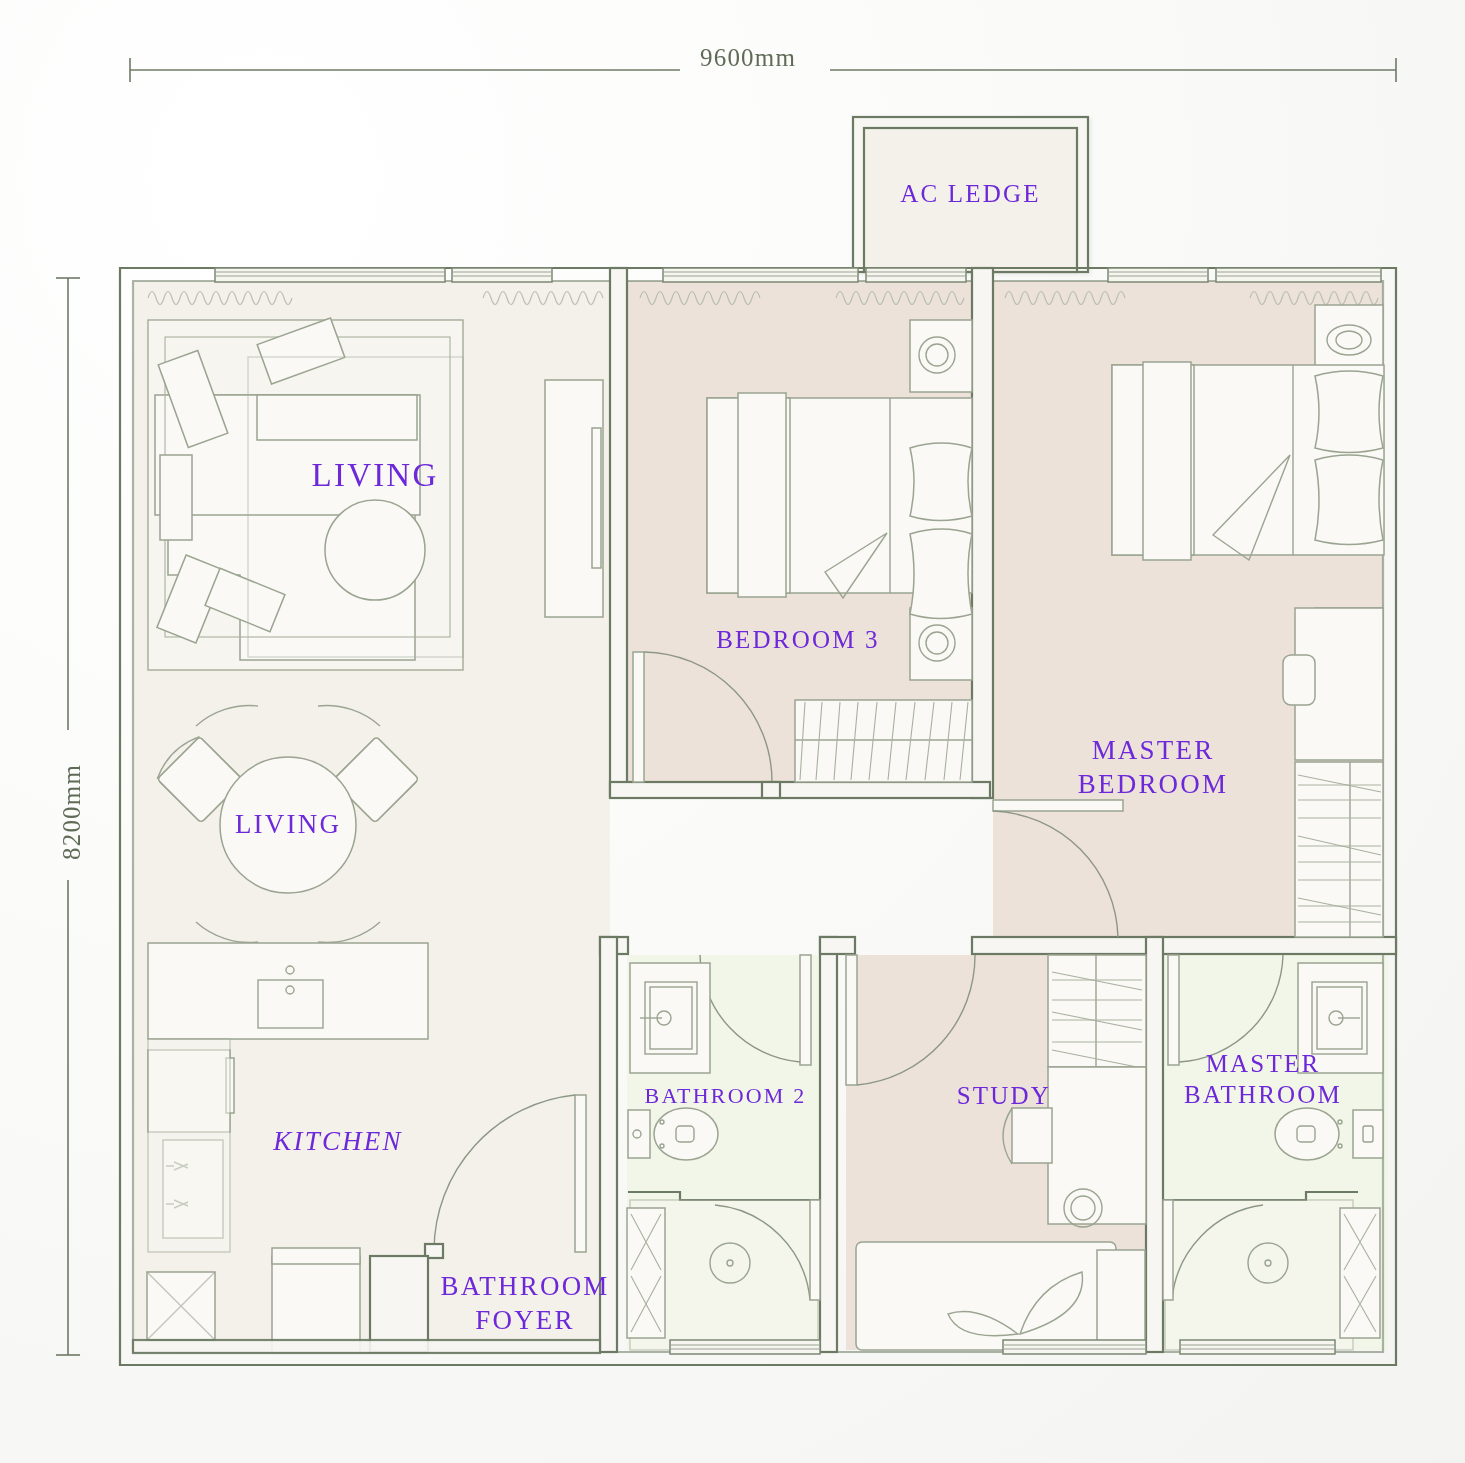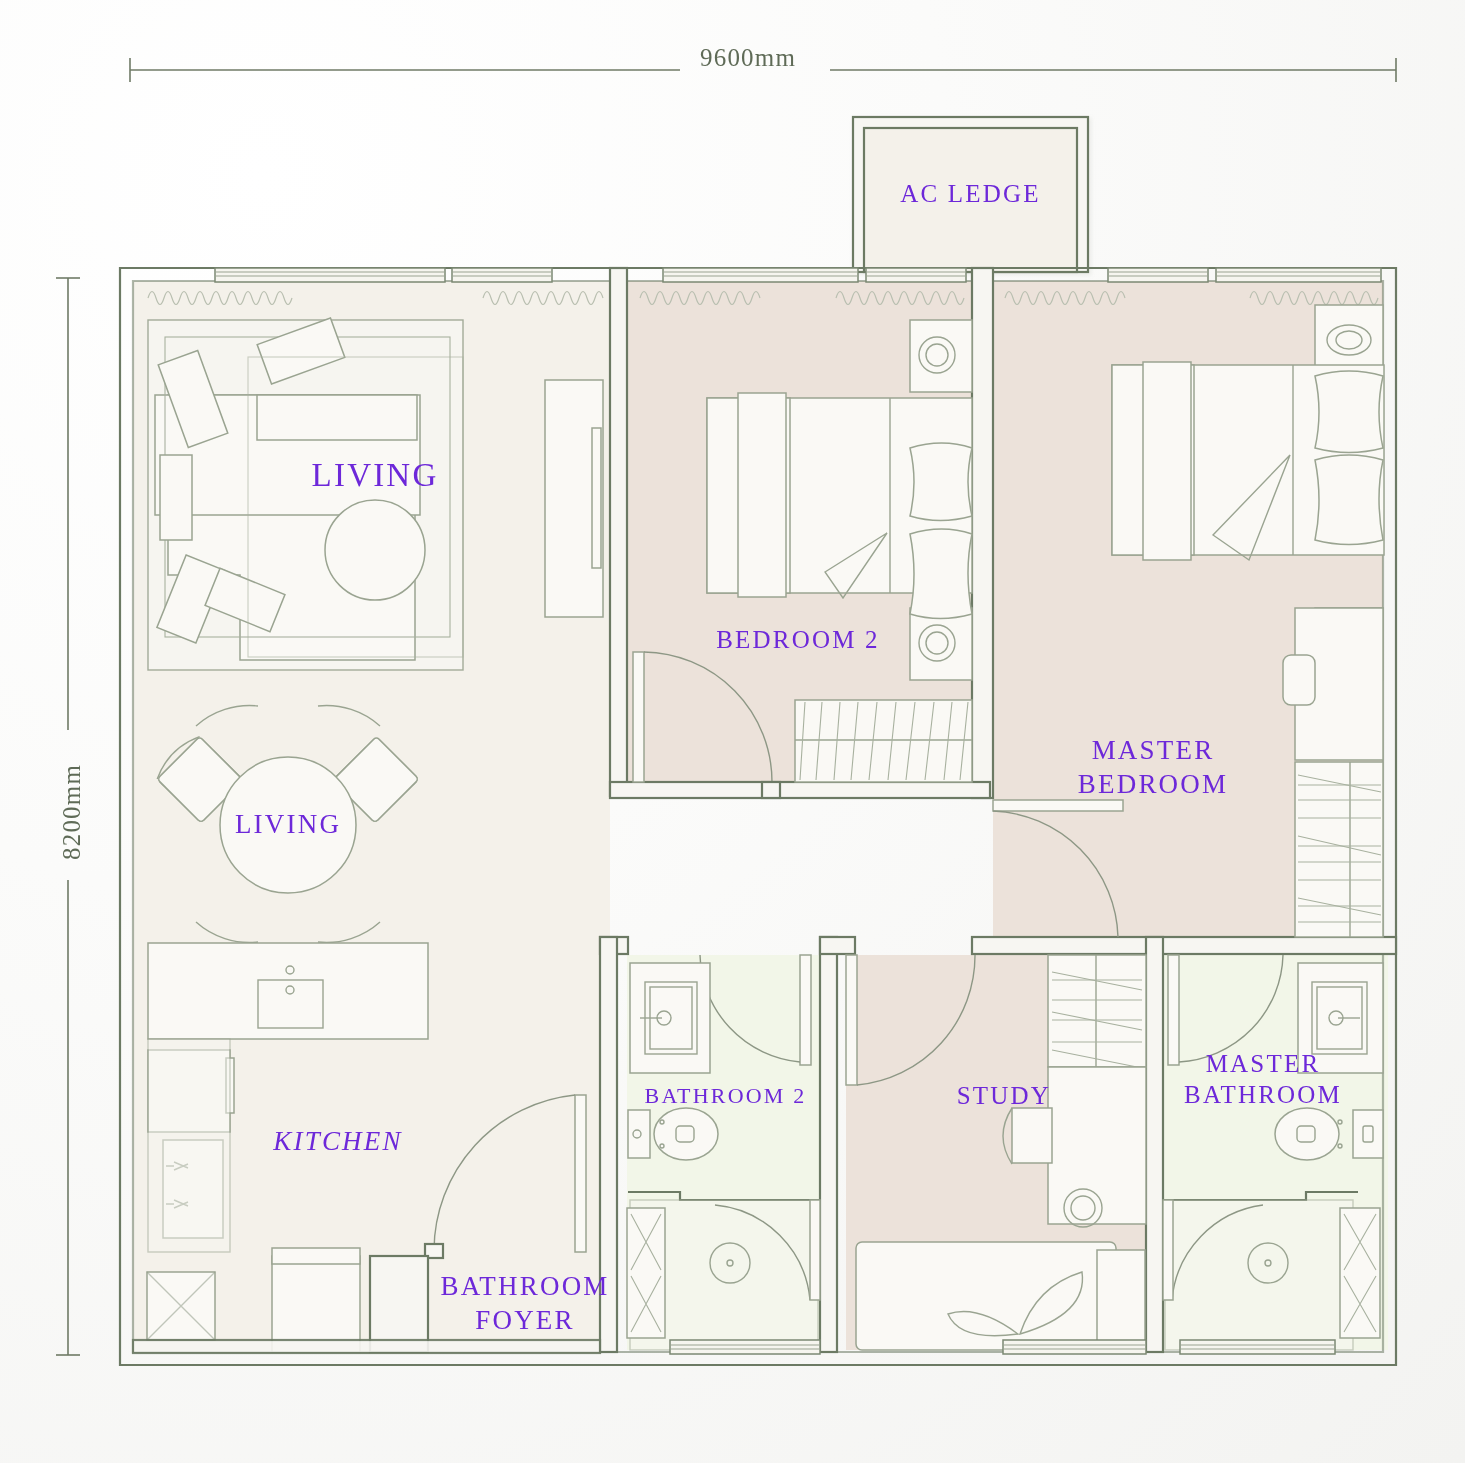--- a/index.html
+++ b/index.html
@@ -373,18 +373,18 @@
 <div class="lbl" style="left:853px;top:178px;width:235px;font-size:25px;">AC LEDGE</div>
 <div class="lbl" style="left:275px;top:455px;width:200px;font-size:33px;">LIVING</div>
 <div class="lbl" style="left:188px;top:808px;width:200px;font-size:27px;">LIVING</div>
 <div class="lbl" style="left:238px;top:1125px;width:200px;font-size:27px;font-style:italic;">KITCHEN</div>
 <div class="lbl" style="left:420px;top:1270px;width:210px;font-size:27px;">BATHROOM
 FOYER</div>
 <div class="lbl" style="left:628px;top:1082px;width:195px;font-size:22px;">BATHROOM 2</div>
 <div class="lbl" style="left:851px;top:1080px;width:200px;font-size:25px;text-align:right;">STUDY</div>
 <div class="lbl" style="left:1153px;top:1048px;width:220px;font-size:25px;">MASTER
 BATHROOM</div>
-<div class="lbl" style="left:628px;top:624px;width:340px;font-size:25px;">BEDROOM 2</div>
+<div class="lbl" style="left:628px;top:624px;width:340px;font-size:25px;">BEDROOM 3</div>
 <div class="lbl" style="left:1008px;top:734px;width:290px;font-size:27px;">MASTER
 BEDROOM</div>
 
 <div class="dim" style="left:700px;top:44px;">9600mm</div>
 <div class="dim dimv" style="left:58px;top:860px;">8200mm</div>
 
 </body></html>

